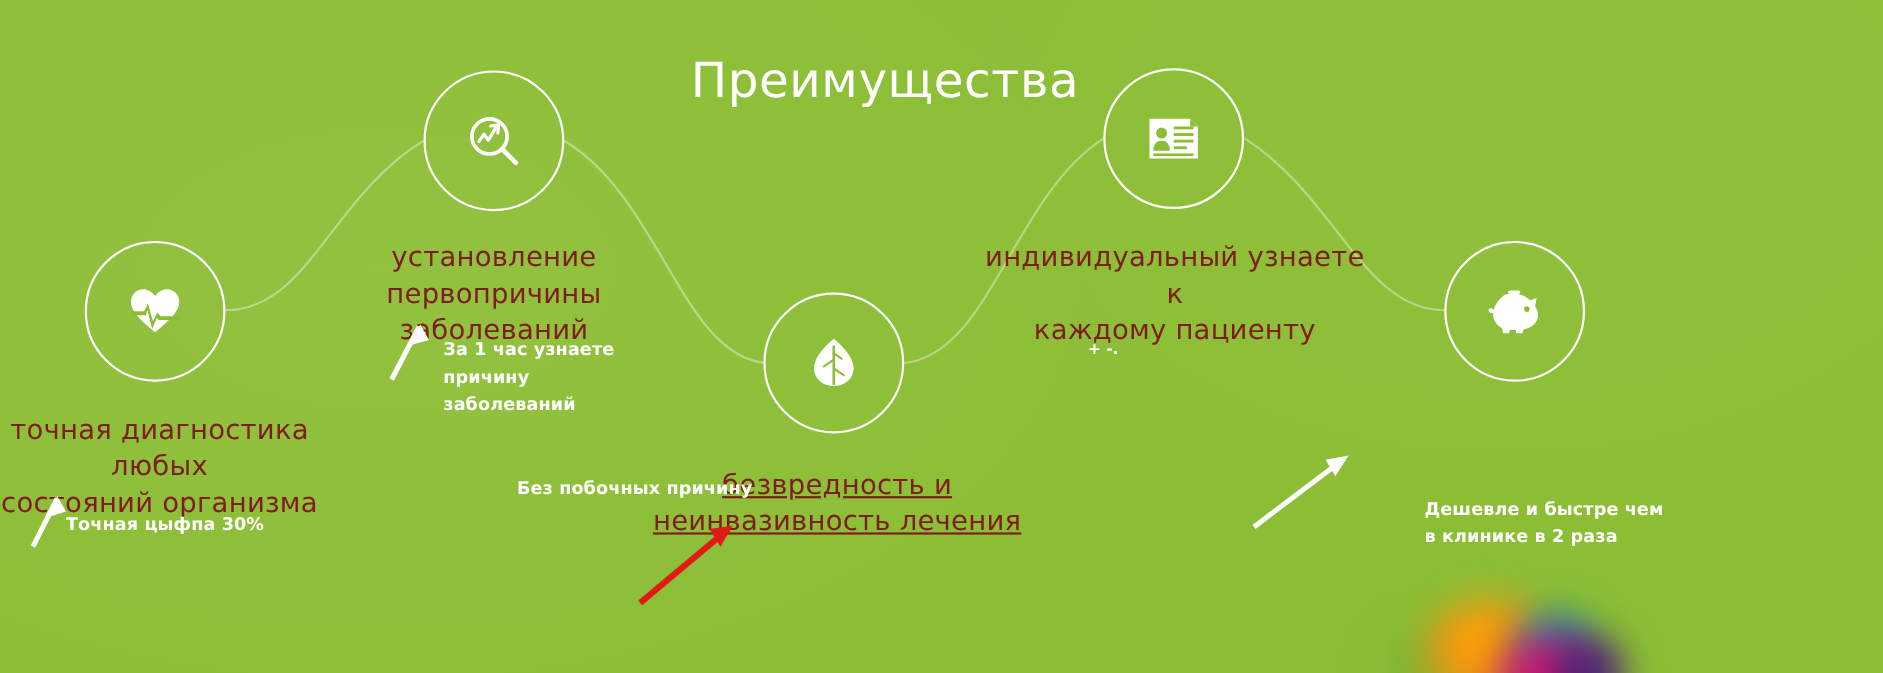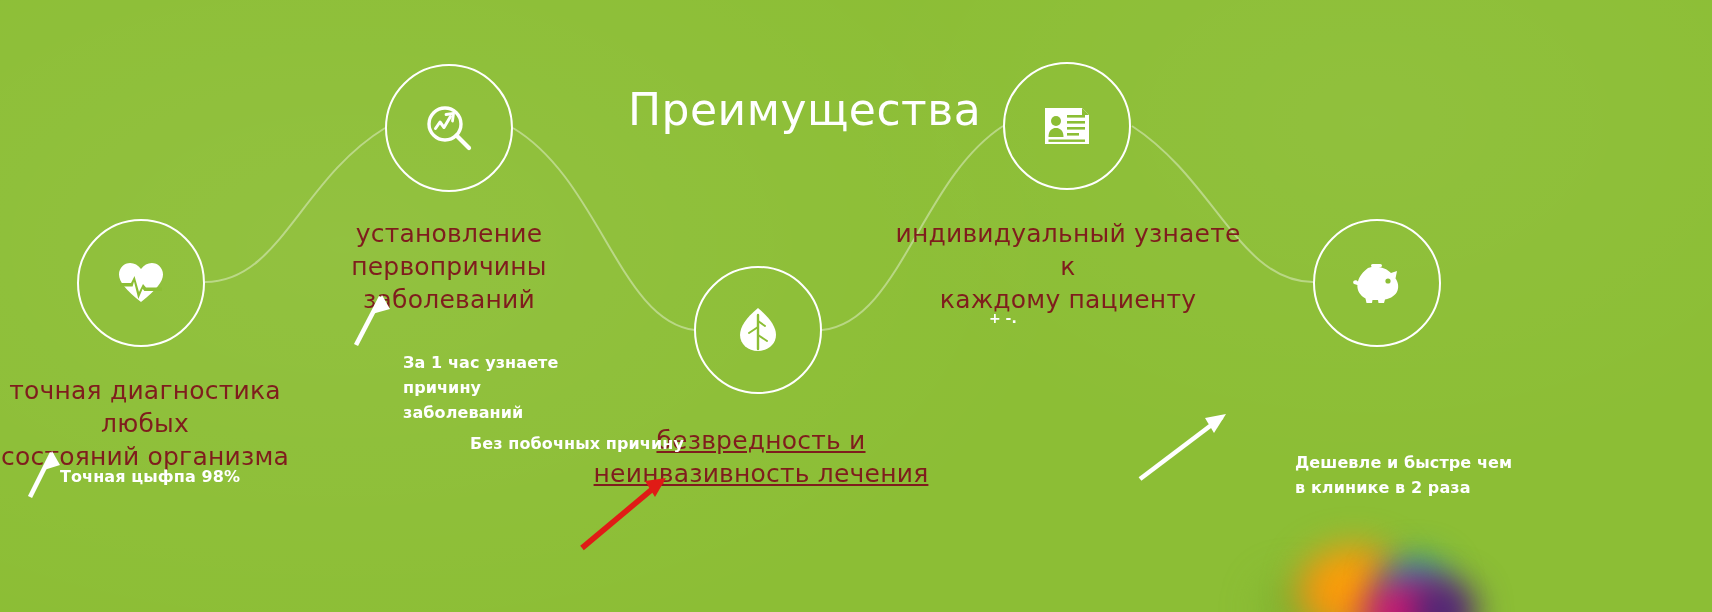--- a/index.html
+++ b/index.html
@@ -106,21 +106,21 @@
 
   <div class="bgwash"></div>
 
   <svg class="layer" viewBox="0 0 1712 612">
     <path d="M205 282 C 280 282, 300 180, 385 128" fill="none" stroke="#ffffff" stroke-opacity="0.38" stroke-width="2"></path>
     <path d="M513 128 C 600 180, 620 322, 695 330" fill="none" stroke="#ffffff" stroke-opacity="0.38" stroke-width="2"></path>
     <path d="M822 330 C 900 322, 920 180, 1003 126" fill="none" stroke="#ffffff" stroke-opacity="0.38" stroke-width="2"></path>
     <path d="M1132 126 C 1215 180, 1240 282, 1313 282" fill="none" stroke="#ffffff" stroke-opacity="0.38" stroke-width="2"></path>
   </svg>
 
-  <div class="title" style="left:628px; top:48px;margin-top:36px;">Преимущества</div>
+  <div class="title" style="left:628px; top:48px;">Преимущества</div>
 
   <div class="circle" style="left:77px; top:219px; width:128px; height:128px;">
     <span>
       <svg width="46" height="42" viewBox="0 0 46 42">
         <path fill="#ffffff" d="M23 40 C 8 28, 1 20, 1 12.5 C 1 5.8, 6.3 1, 12.2 1 C 16.3 1, 20.2 3.3, 23 7 C 25.8 3.3, 29.7 1, 33.8 1 C 39.7 1, 45 5.8, 45 12.5 C 45 20, 38 28, 23 40 Z"></path>
         <path fill="#8cbe35" d="M2 21 H13 L16.5 14 L21 30 L25 22 L28 25.5 H44 V29 H26.3 L24.7 26.8 L20.3 37 L16 19.6 L14.6 24.5 H2 Z"></path>
       </svg>
     </span>
   </div>
   <div class="caption" style="left:-35px; top:374px; width:360px;">точная диагностика любых
@@ -195,23 +195,23 @@
       <path d="M582 548 L662 481" stroke="#e01b16" stroke-width="5.6" fill="none"></path>
       <path d="M666 478 L645 481 L655 497 Z" fill="#e01b16"></path>
     </g>
 
     <g>
       <path d="M1140 479 L1222 417" stroke="#ffffff" stroke-width="4.6" fill="none"></path>
       <path d="M1226 414 L1205 418 L1214 433 Z" fill="#ffffff"></path>
     </g>
   </svg>
 
-  <div class="note" style="left:60px; top:464px;">Точная цыфпа 98%</div>
-
-  <div class="note" style="left:403px; top:305px; width:230px;margin-top:45px;">За 1 час узнаете причину
+  <div class="note" style="left:60px; top:464px;">Точная цыфпа 30%</div>
+
+  <div class="note" style="left:403px; top:305px; width:230px;">За 1 час узнаете причину
 заболеваний</div>
 
   <div class="note" style="left:470px; top:431px;">Без побочных причину</div>
 
   <div class="tinynote" style="left:989px; top:310px;">+ -.</div>
 
   <div class="note" style="left:1252px; top:450px; width:230px;margin-left:43px;">Дешевле и быстре чем
 в клинике в 2 раза</div>
 
   <div class="blob blob-green2"></div>

